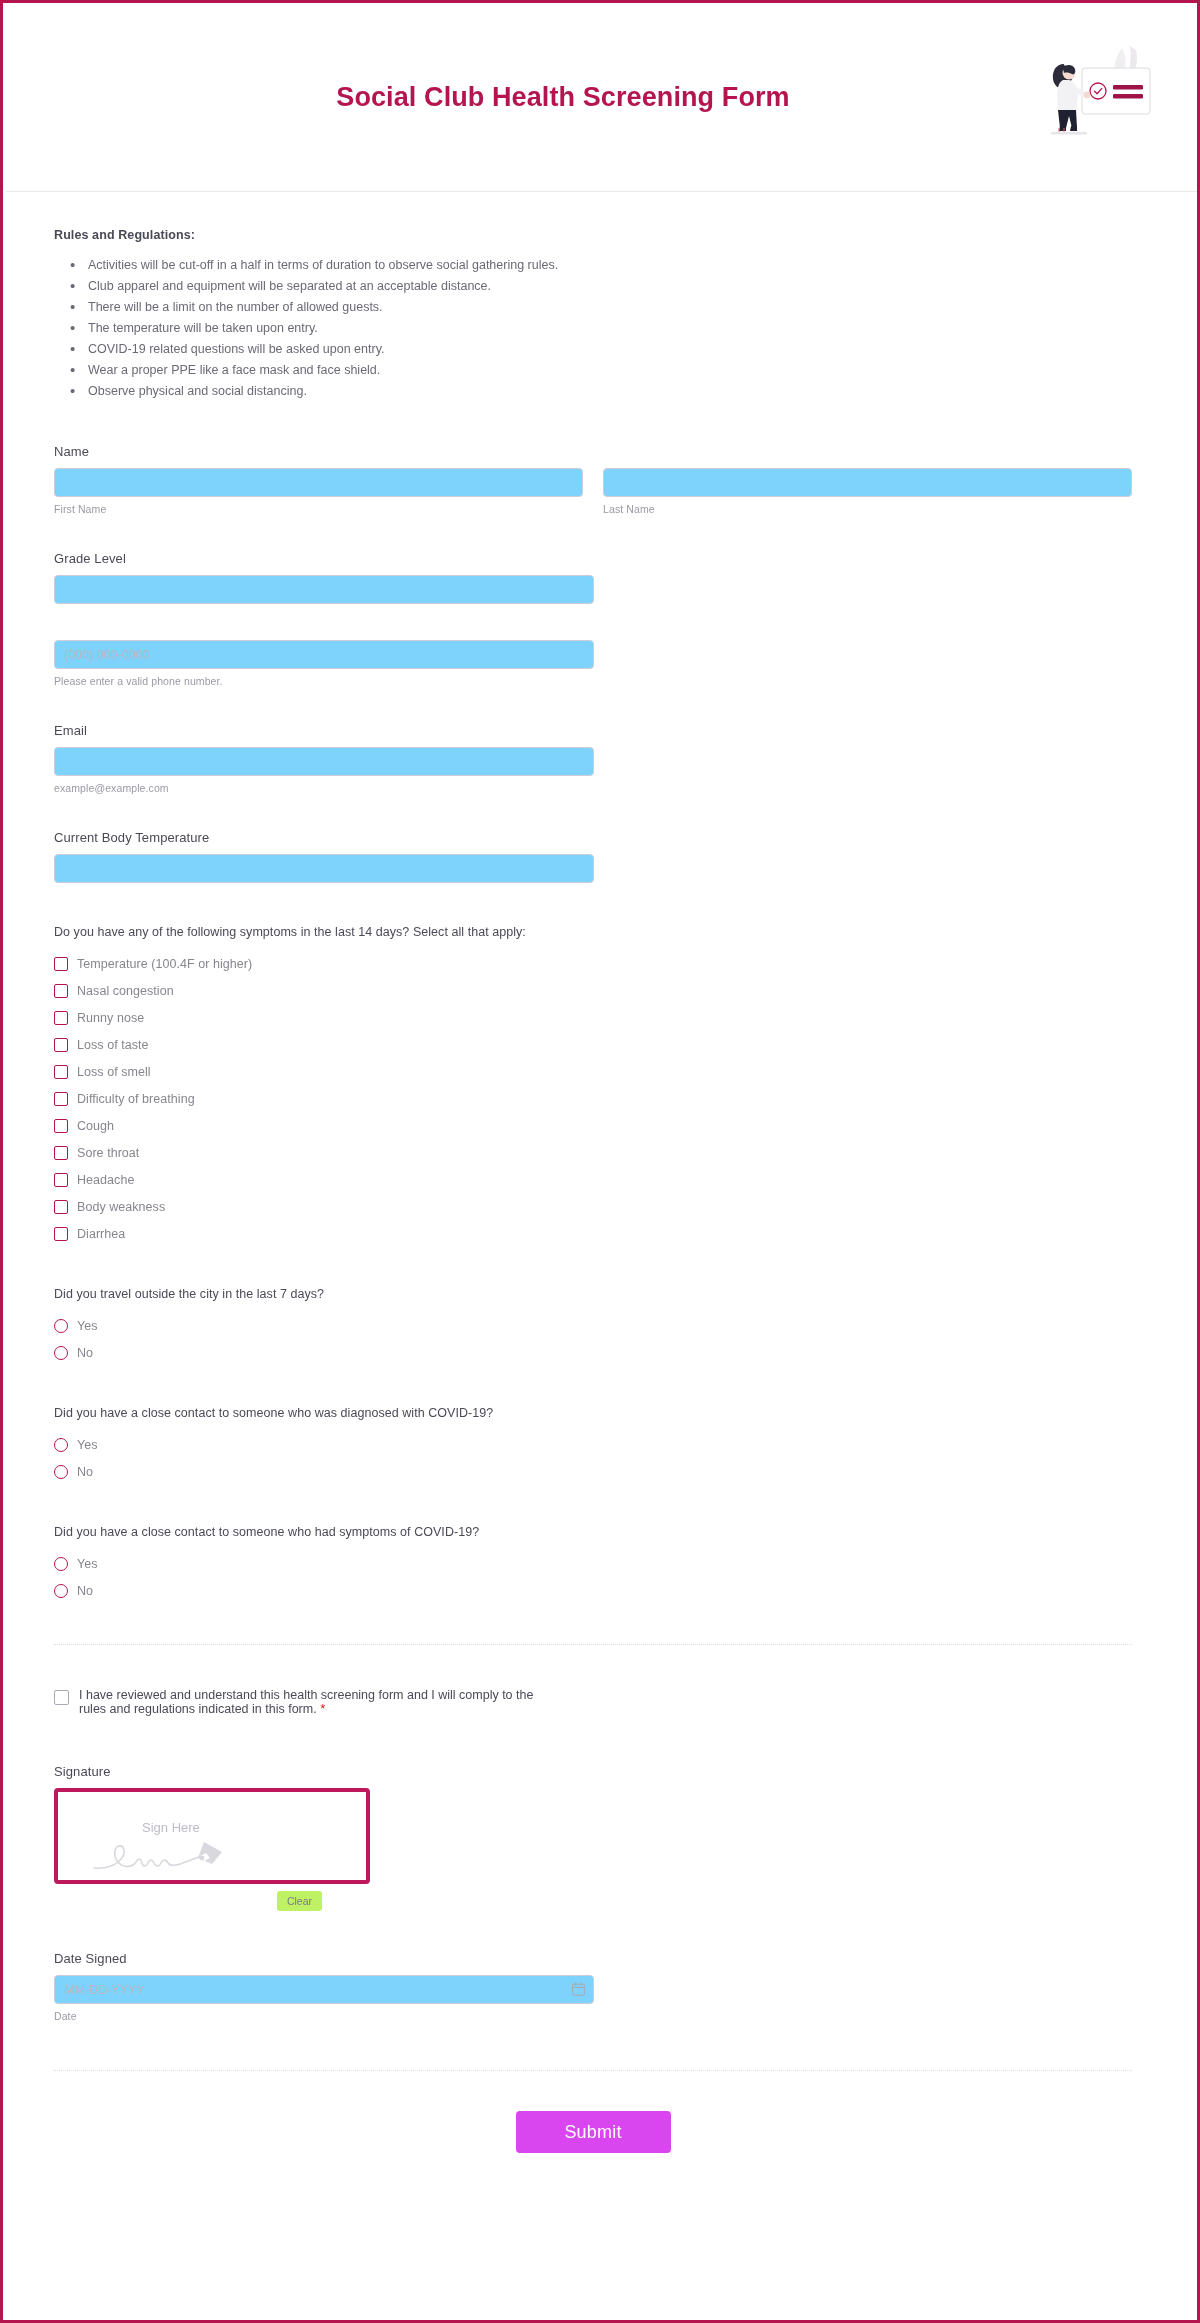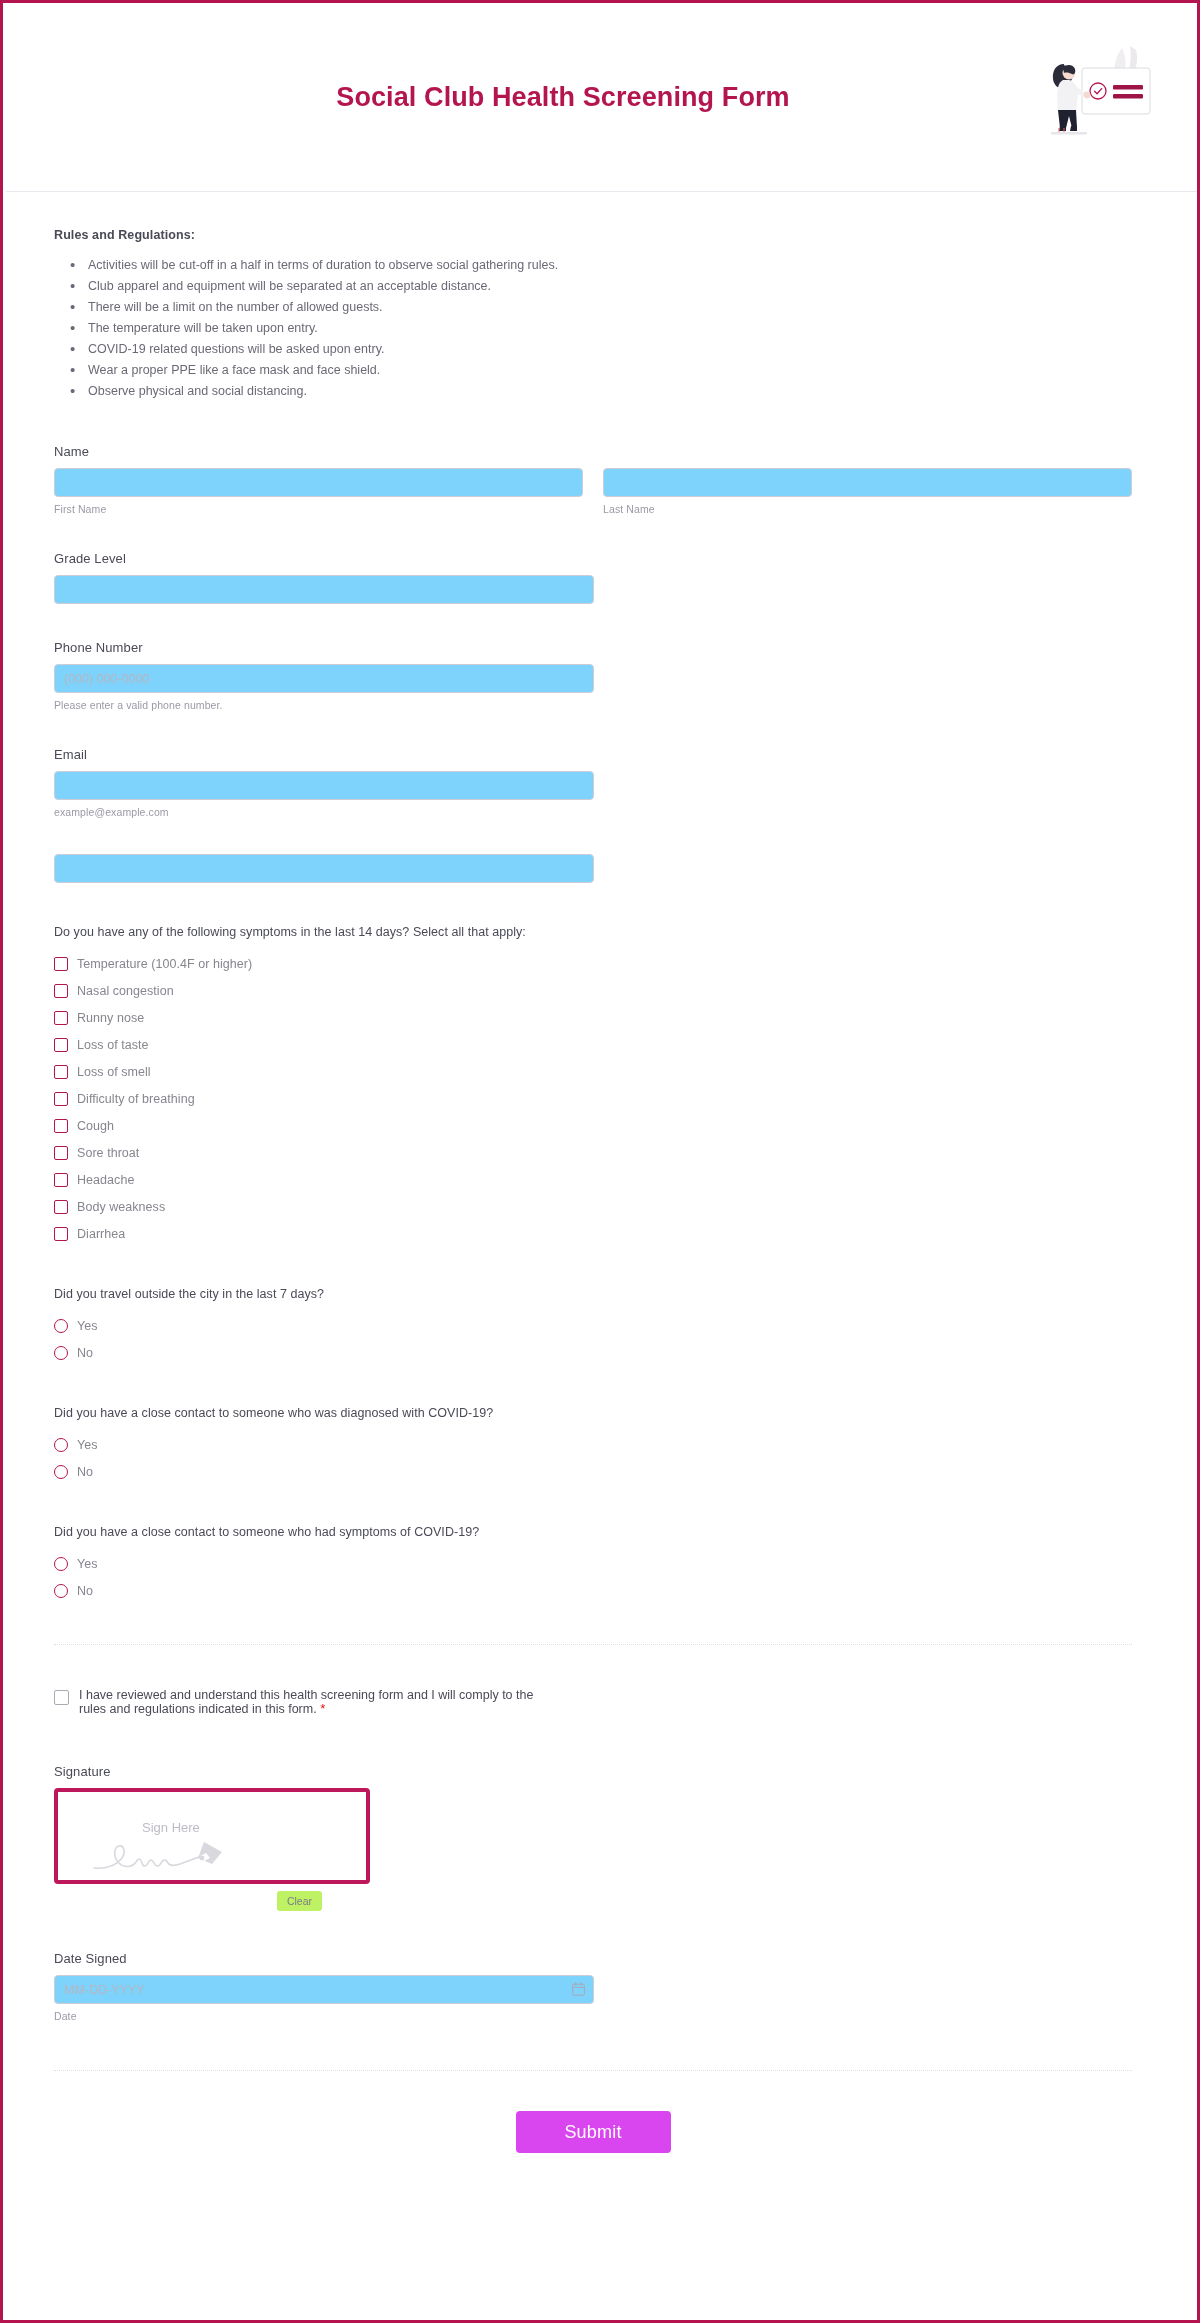--- a/index.html
+++ b/index.html
@@ -343,36 +343,36 @@
       </div>
 
       <div class="field">
         <div class="field-label">Grade Level</div>
         <div class="col-half">
           <input class="text-input" type="text" value="" style="">
         </div>
       </div>
 
       <div class="field">
-        <div class="field-label">Phone Number</div>
         <div class="col-half">
           <input class="text-input" type="text" placeholder="(000) 000-0000" style="">
           <div class="sub-label">Please enter a valid phone number.</div>
         </div>
       </div>
 
       <div class="field">
         <div class="field-label">Email</div>
         <div class="col-half">
           <input class="text-input" type="text" value="" style="">
           <div class="sub-label">example@example.com</div>
         </div>
       </div>
 
       <div class="field">
+        <div class="field-label">Current Body Temperature</div>
         <div class="col-half">
           <input class="text-input" type="text" value="" style="">
         </div>
       </div>
 
       <div class="group" style="margin-top:42px;">
         <div class="question-label">Do you have any of the following symptoms in the last 14 days? Select all that apply:</div>
 
         <label class="opt-row">
           <span class="cb-box"></span>

